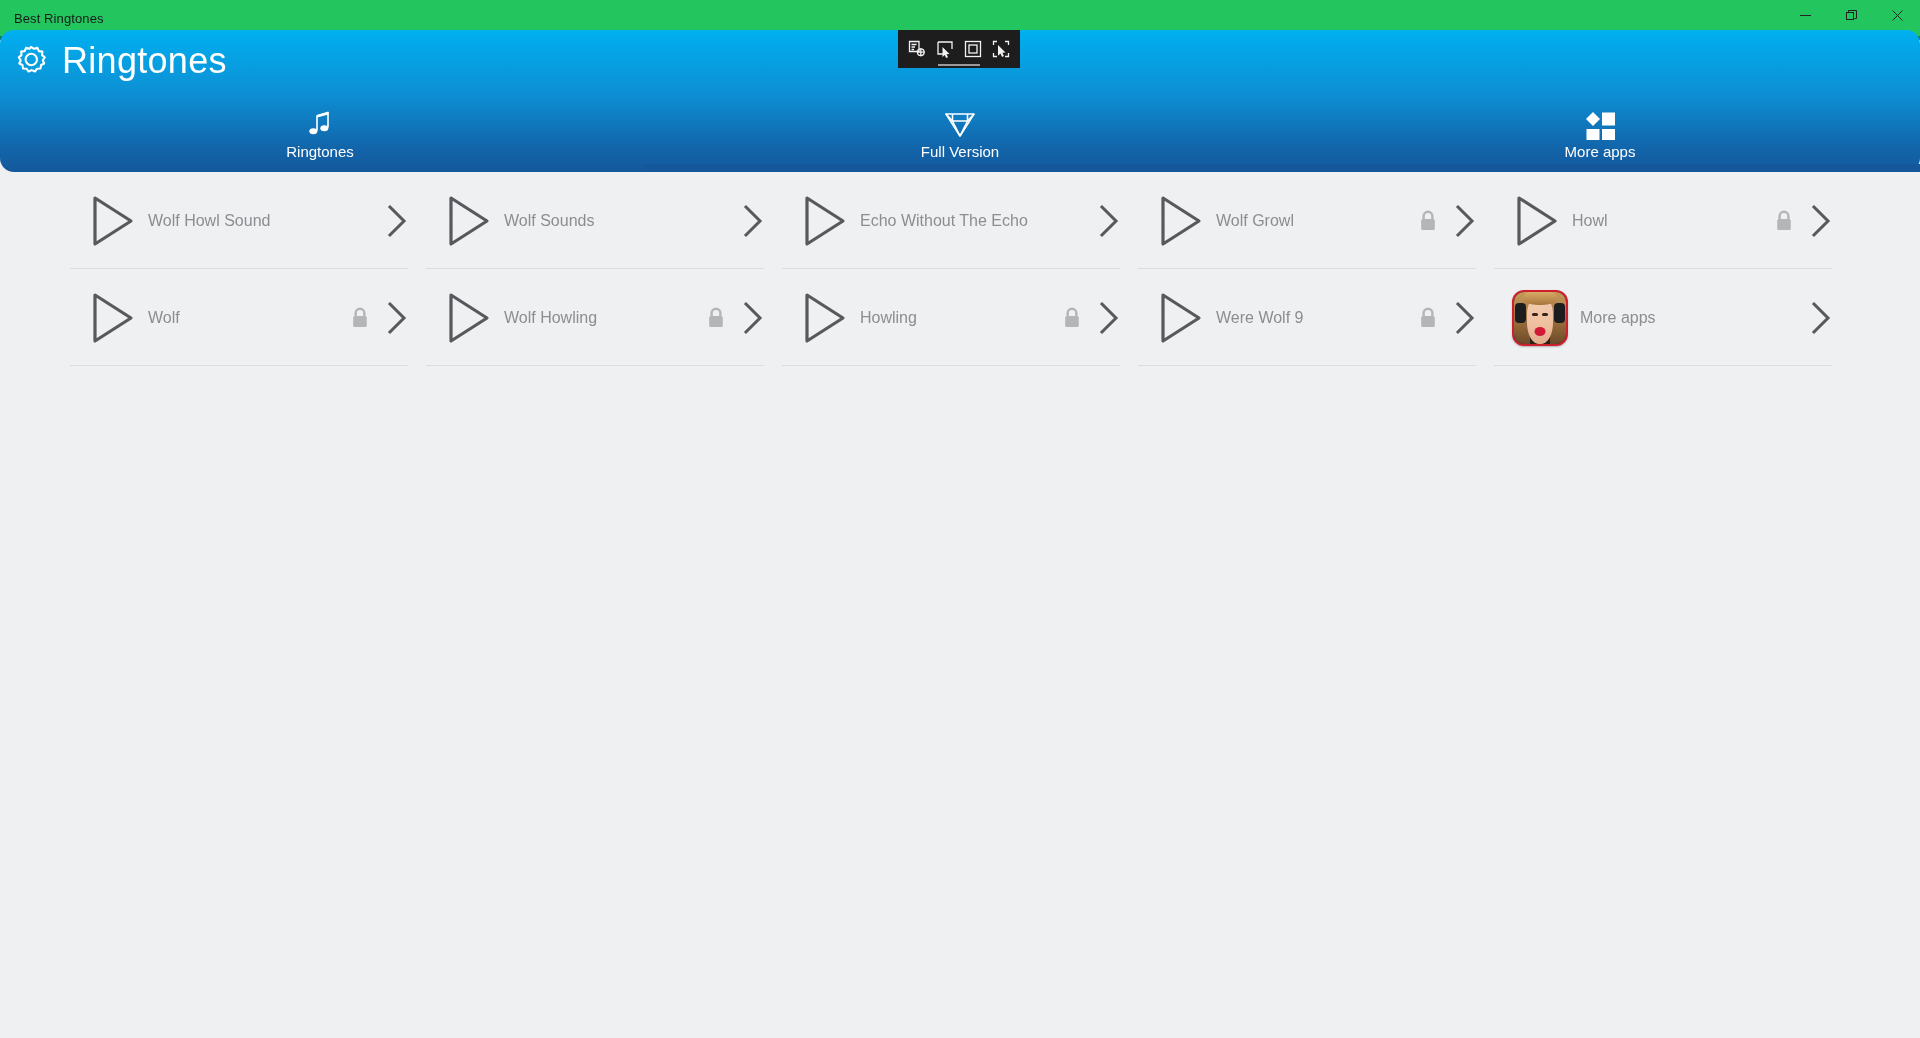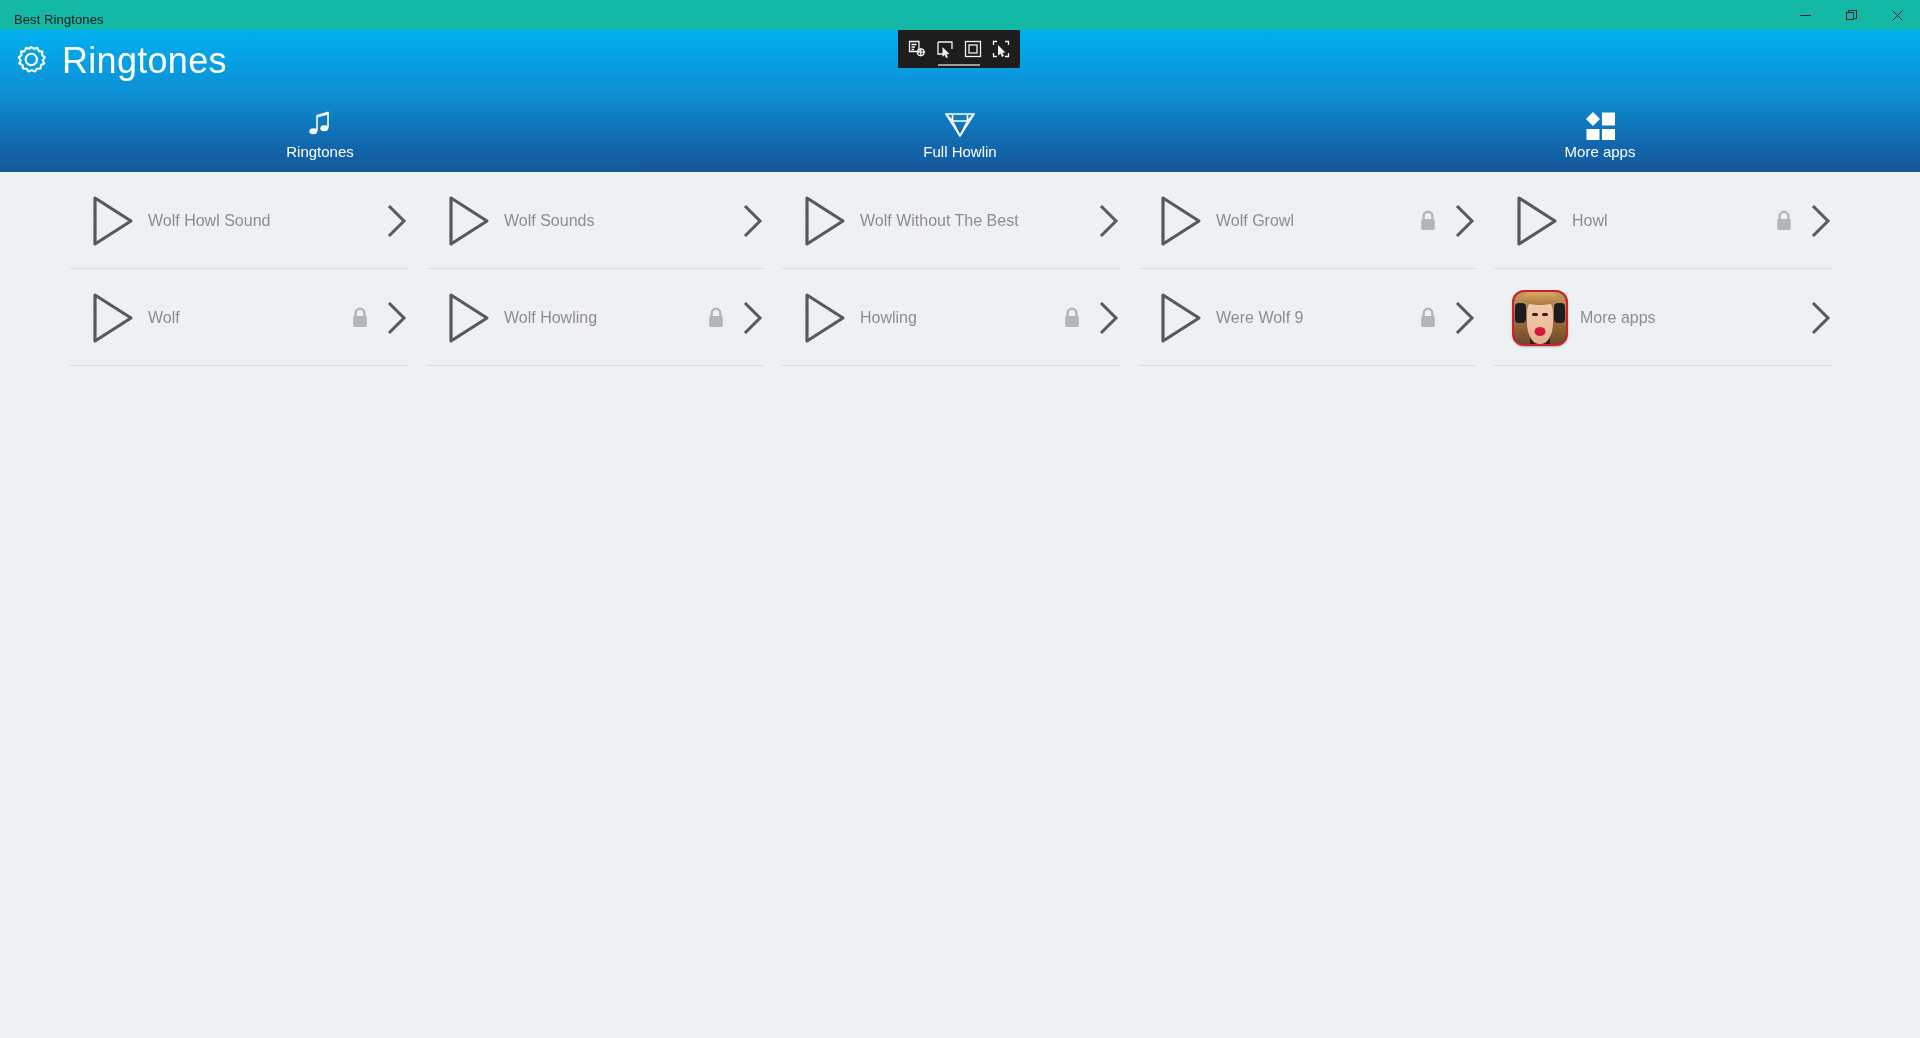--- a/index.html
+++ b/index.html
@@ -9,24 +9,24 @@
     overflow: hidden;
     background: #eff0f2;
     font-family: "Liberation Sans", sans-serif;
   }
 
   
   .titlebar {
     position: absolute;
     top: 0; left: 0;
     width: 1920px; height: 40px;
-    background: #14b8a6;
+    background: #22c55e;
     display: flex;
     align-items: center;
-    border-bottom: 2px solid #0f766e;
+    border-bottom: 4px solid #0f766e;
   }
   .titlebar-text {
     font-size: 13px;
     color: #1a1a1a;
     margin-left: 14px;
     letter-spacing: 0.1px;
     white-space: nowrap;
   }
   .win-controls {
     position: absolute;
@@ -41,20 +41,21 @@
   }
   .win-btn svg { display: block; }
 
   
   .app-header {
     position: absolute;
     top: 30px; left: 0;
     width: 1920px; height: 142px;
     background: linear-gradient(to bottom, #00b0f0 0%, #0d8fd4 45%, #1266ab 82%, #14589b 100%);
     overflow: visible;
+    border-radius: 14px;
   }
   .header-extend {
     position: absolute;
     top: 164px; left: 643px;
     width: 1277px; height: 9px;
     background: #14589b;
   }
 
   .brand {
     position: absolute;
@@ -265,21 +266,21 @@
     <div class="navtab">
       <span class="tabicon">
         <svg width="34" height="28" viewBox="0 0 34 28">
           <g fill="none" stroke="#ffffff" stroke-width="1.6" stroke-linejoin="round">
             <path d="M3 3 H31 L17 25 Z"></path>
             <path d="M3 3 L9.5 10 H24.5 L31 3"></path>
             <path d="M9.5 3 L9.5 10 M24.5 3 L24.5 10 M9.5 10 L17 25 M24.5 10 L17 25"></path>
           </g>
         </svg>
       </span>
-      <span class="tablabel">Full Howlin</span>
+      <span class="tablabel">Full Version</span>
     </div>
 
     <div class="navtab">
       <span class="tabicon">
         <svg width="34" height="30" viewBox="0 0 34 30">
           <g fill="#ffffff">
             <path d="M10 2 L17 9 L10 16 L3 9 Z"></path>
             <rect x="19" y="2.5" width="13" height="13"></rect>
             <rect x="3.5" y="19" width="13" height="13"></rect>
             <rect x="19" y="19" width="13" height="13"></rect>
@@ -355,21 +356,21 @@
           <path d="M6 3 L20 17 L6 31" fill="none" stroke="#57595c" stroke-width="3" stroke-linecap="square"></path>
         </svg>
       <div class="sep"></div>
     </div>
 
 
     <div class="cell">
       <svg class="play-icon" viewBox="0 0 48 54">
           <path d="M7 4 L43 27 L7 50 Z" fill="none" stroke="#57595c" stroke-width="3.2" stroke-linejoin="round"></path>
         </svg>
-      <span class="cell-label">Wolf Without The Best</span>
+      <span class="cell-label">Echo Without The Echo</span>
       <span class="lock-spacer"></span>
       <svg class="chev-icon" viewBox="0 0 26 34">
           <path d="M6 3 L20 17 L6 31" fill="none" stroke="#57595c" stroke-width="3" stroke-linecap="square"></path>
         </svg>
       <div class="sep"></div>
     </div>
 
 
     <div class="cell">
       <svg class="play-icon" viewBox="0 0 48 54">

